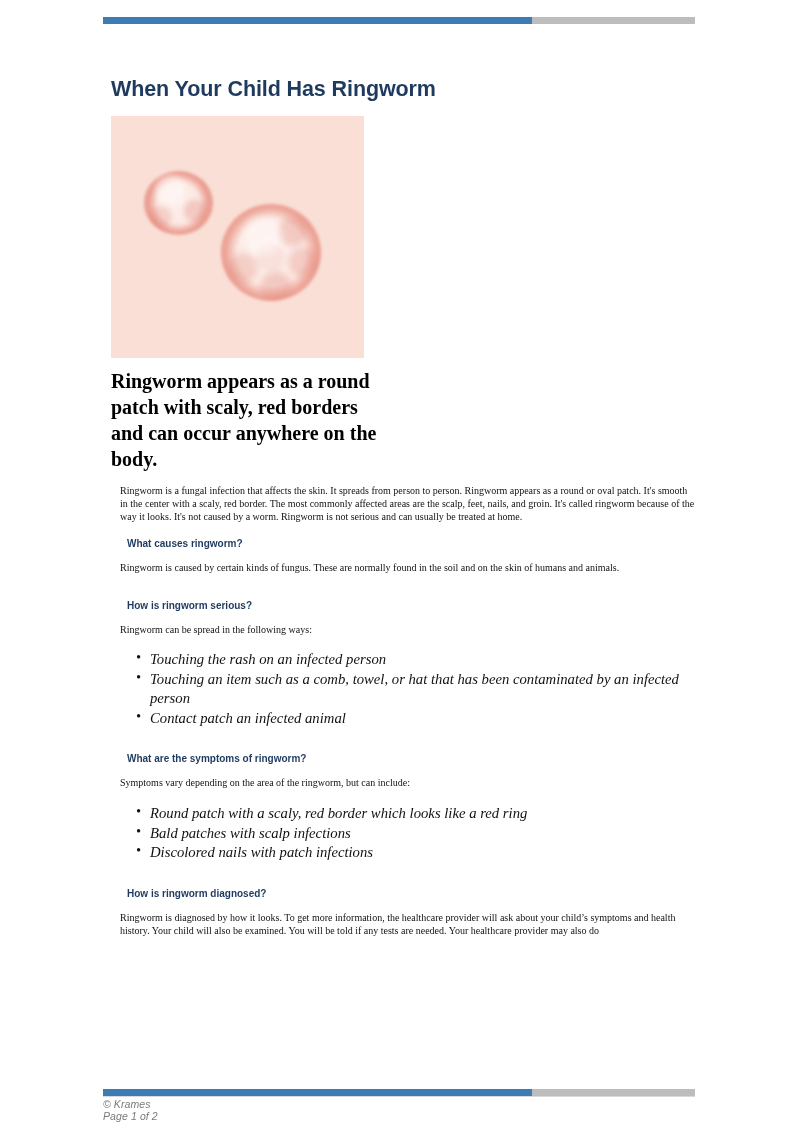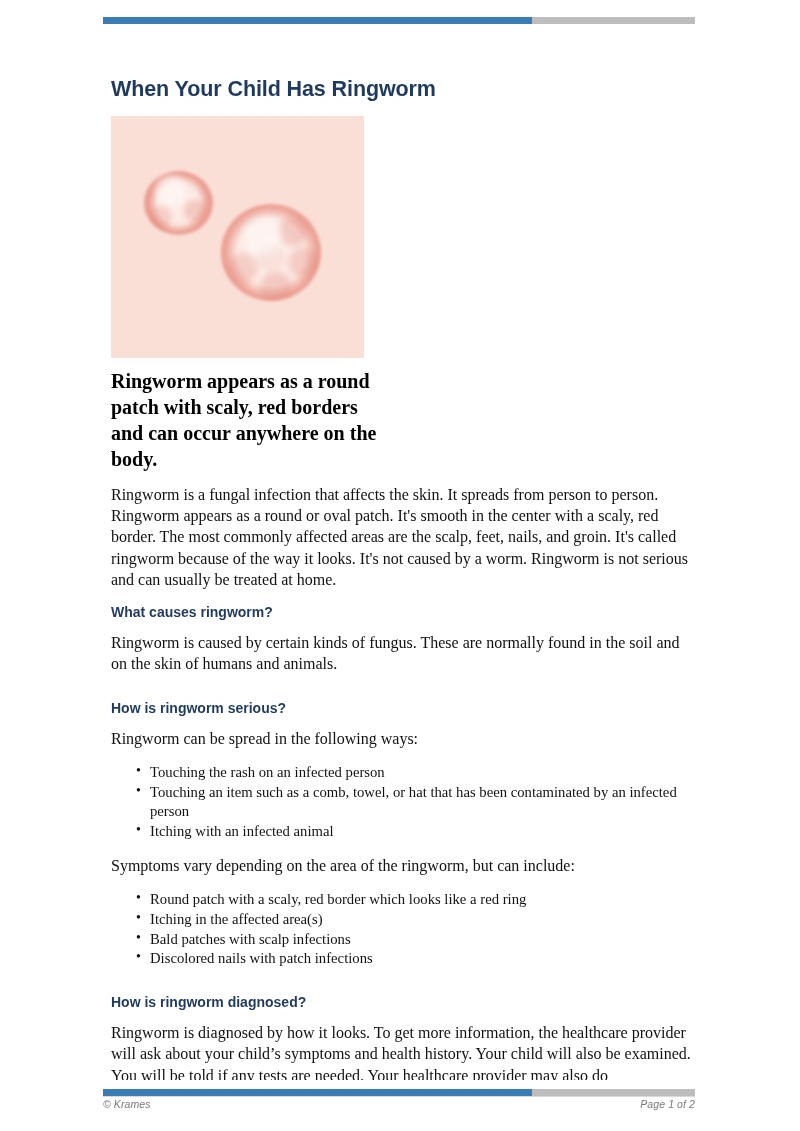--- a/index.html
+++ b/index.html
@@ -45,27 +45,28 @@
     background: #d9d9d9;
   }
 
   
   .footer-row {
     position: absolute;
     left: 103px;
     width: 592px;
     top: 1098px;
     display: flex;
-    justify-content: space-between;
+    justify-content: flex-start;
     align-items: baseline;
     font-family: "Liberation Sans", "DejaVu Sans", sans-serif;
     font-style: italic;
     font-size: 10.5px;
     color: #7a7a7a;
     letter-spacing: 0.1px;
+    flex-direction: column;
   }
 
   
   .content {
     position: absolute;
     left: 111px;
     top: 77px;
     width: 584px;
   }
 
@@ -148,42 +149,43 @@
     font-family: Liberation Serif, serif;
     font-weight: bold;
     font-size: 20px;
     line-height: 1.30;
     color: #000000;
     margin: 0 0 12px 0;
     width: 270px;
   }
 
   p.body-text {
-    font-size: 16px;
+    font-size: 10px;
     line-height: 1.33;
-    margin: 0 0 14px 0;
+    margin: 0 0 14px 9px;
     color: #111111;
   }
 
   h2.section-heading {
     font-family: "Liberation Sans", "DejaVu Sans", sans-serif;
-    font-size: 14px;
+    font-size: 10px;
     font-weight: bold;
     color: #1e3a5f;
-    margin: 0 0 11px 0;
+    margin: 0 0 11px 16px;
     line-height: 1.2;
   }
   h2.section-heading.spaced {
     margin-top: 26px;
   }
 
   ul.bullets {
     margin: 0 0 14px 0;
     padding-left: 39px;
     list-style: none;
+    font-style: italic;
   }
   ul.bullets li {
     position: relative;
     font-size: 14.7px;
     line-height: 1.28;
     margin: 0 0 1px 0;
     color: #111111;
   }
   ul.bullets li:before {
     content: "\2022";
@@ -225,27 +227,27 @@
   <p class="body-text">Ringworm is a fungal infection that affects the skin. It spreads from person to person. Ringworm appears as a round or oval patch. It's smooth in the center with a scaly, red border. The most commonly affected areas are the scalp, feet, nails, and groin. It's called ringworm because of the way it looks. It's not caused by a worm. Ringworm is not serious and can usually be treated at home.</p>
 
   <h2 class="section-heading">What causes ringworm?</h2>
   <p class="body-text"> Ringworm is caused by certain kinds of fungus. These are normally found in the soil and on the skin of humans and animals.</p>
 
   <h2 class="section-heading spaced">How is ringworm serious?</h2>
   <p class="body-text">Ringworm can be spread in the following ways:</p>
   <ul class="bullets">
     <li>Touching the rash on an infected person</li>
     <li>Touching an item such as a comb, towel, or hat that has been contaminated by an infected person</li>
-    <li>Itching with an infected animal</li>
+    <li>Contact patch an infected animal</li>
   </ul>
 
+  <h2 class="section-heading spaced">What are the symptoms of ringworm?</h2>
   <p class="body-text">Symptoms vary depending on the area of the ringworm, but can include:</p>
   <ul class="bullets">
     <li>Round patch with a scaly, red border which looks like a red ring</li>
-    <li>Itching in the affected area(s)</li>
     <li>Bald patches with scalp infections</li>
     <li>Discolored nails with patch infections</li>
   </ul>
 
   <h2 class="section-heading spaced">How is ringworm diagnosed?</h2>
   <div class="clip-bottom">
     <p class="body-text">Ringworm is diagnosed by how it looks. To get more information, the healthcare provider will ask about your child’s symptoms and health history. Your child will also be examined. You will be told if any tests are needed. Your healthcare provider may also do</p>
   </div>
 
 </div>

